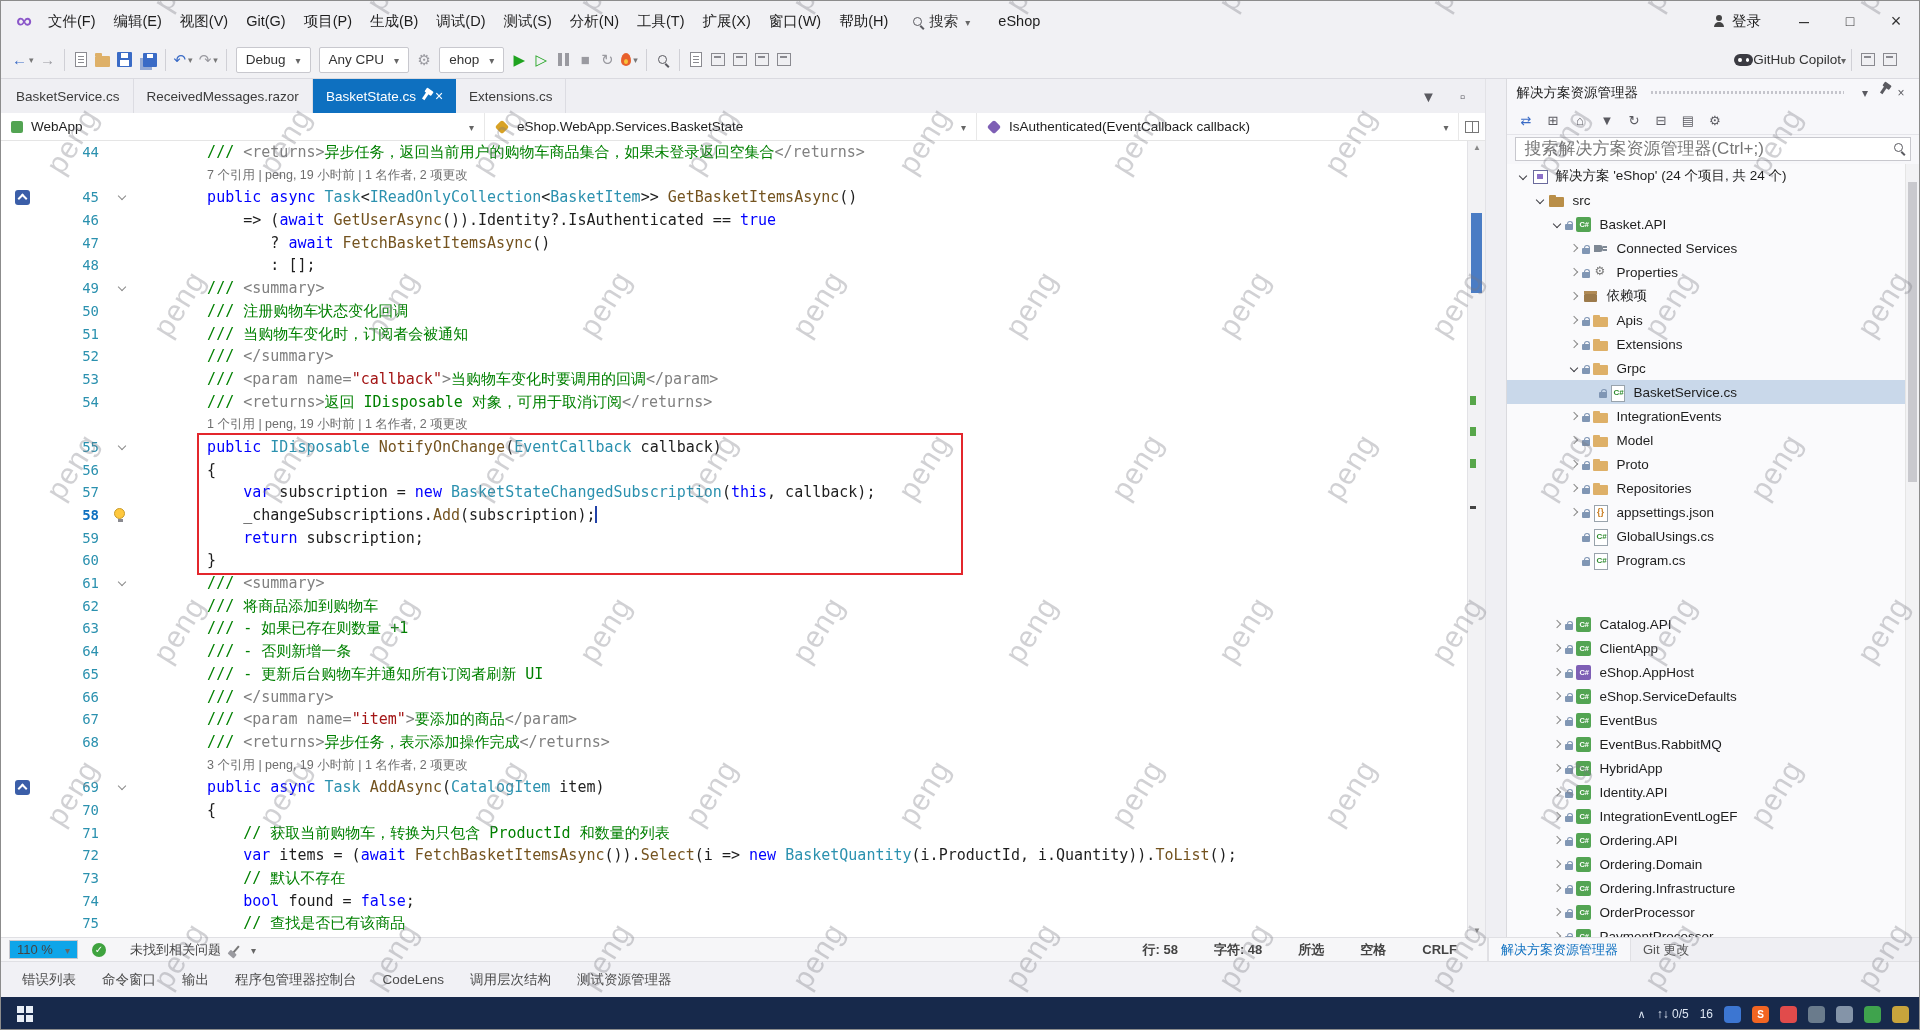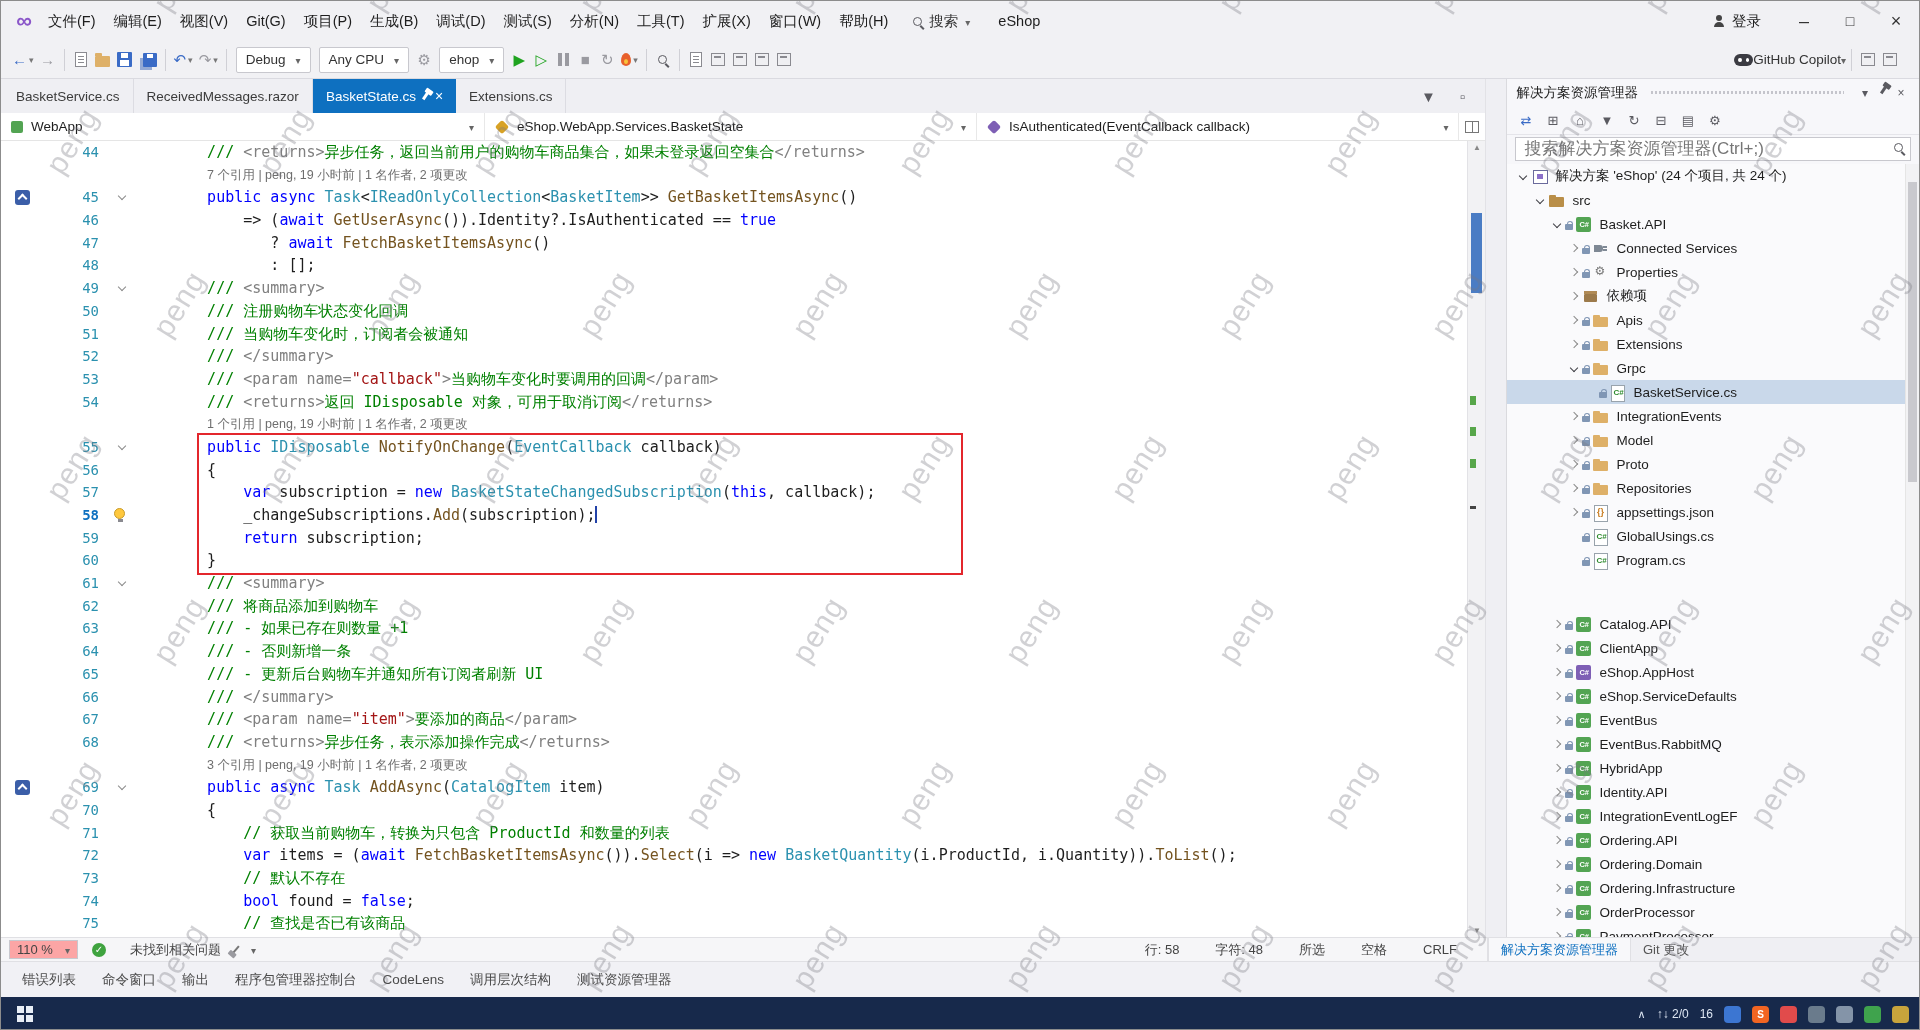--- a/index.html
+++ b/index.html
@@ -155,26 +155,26 @@
   .ti-plug::after { content:""; position:absolute; left:11px; top:6.5px; width:4px; height:1.6px; background:#7E8894; box-shadow:0 3px 0 #7E8894; }
   .ti-props::after { content:"⚙"; position:absolute; left:2px; top:0; font-size:12px; color:#777; }
   .ti-deps::before { content:""; position:absolute; left:2px; top:3px; width:13px; height:3px; background:#B08A55; }
   .ti-deps::after { content:""; position:absolute; left:2px; top:6px; width:13px; height:8px; background:#9C7A4B; border-radius:1px; }
   #setree-scroll { position:absolute; right:0; top:0; bottom:0; width:14px; background:#F2F2F4; border-left:1px solid #E5E5E5; }
   #setree-thumb { position:absolute; left:2px; right:2px; top:18px; height:300px; background:#C9C9CE; }
 
   
   #statusrow { height:24px; display:flex; background:#F6F6F8; border-top:1px solid #E0E0E4; font-size:13px; color:#444; }
   #status-left { width:1486px; display:flex; align-items:center; padding:0 8px; gap:14px; }
-  #zoom-combo { height:19px; background:#fca5a5; border:1px solid #C8C8CE; display:flex; align-items:center; gap:12px; padding:0 7px; }
+  #zoom-combo { height:19px; background:#0ea5e9; border:1px solid #C8C8CE; display:flex; align-items:center; gap:12px; padding:0 7px; }
   #health { display:flex; align-items:center; gap:24px; }
   .check-ico { width:14px; height:14px; border-radius:50%; background:#3FA33F; color:#fff; font-size:10px; display:flex; align-items:center; justify-content:center; }
   .check-ico::after { content:"✓"; }
   #status-spacer { flex:1; }
-  .st-item { margin-left:22px; }
+  .st-item { margin-left:22px;font-weight:bold; }
   #dock-tabs { flex:1; display:flex; align-items:stretch; background:#EFEFF3; border-left:1px solid #E0E0E4; }
   .dock-tab { display:flex; align-items:center; padding:0 12px; color:#555; }
   .dock-tab.active { background:#F8F8FA; color:#0E70C0; border-right:1px solid #E0E0E4; border-left:1px solid #E0E0E4; }
 
   
   #bottomtabs { height:36px; background:#F1F1F5; border-top:1px solid #E0E0E4; display:flex; align-items:center; padding-left:8px; }
   .btab { padding:0 13px; font-size:13.5px; color:#4b4b4b; height:100%; display:flex; align-items:center; }
 
   
   #taskbar { height:34px; background:#17294B; display:flex; align-items:center; color:#E8EEF6; }
@@ -758,21 +758,21 @@
     <div id="start-btn">
       <span class="win-logo">
           <span></span>
           <span></span>
           <span></span>
           <span></span>
         </span>
     </div>
     <div id="tray">
         <span class="tray-glyph">∧</span>
-        <span class="tray-text">↑↓ 2/0</span>
+        <span class="tray-text">↑↓ 0/5</span>
         <span class="tray-text">16</span>
         <span class="tray-ico" style="background: rgb(60, 118, 210);"></span>
         <span class="tray-ico" style="background: rgb(242, 101, 34);">S</span>
         <span class="tray-ico" style="background: rgb(225, 75, 75);"></span>
         <span class="tray-ico" style="background: rgb(106, 123, 140);"></span>
         <span class="tray-ico" style="background: rgb(132, 148, 168);"></span>
         <span class="tray-ico" style="background: rgb(63, 163, 77);"></span>
         <span class="tray-ico" style="background: rgb(200, 164, 60);"></span>
       </div>
   </div>

